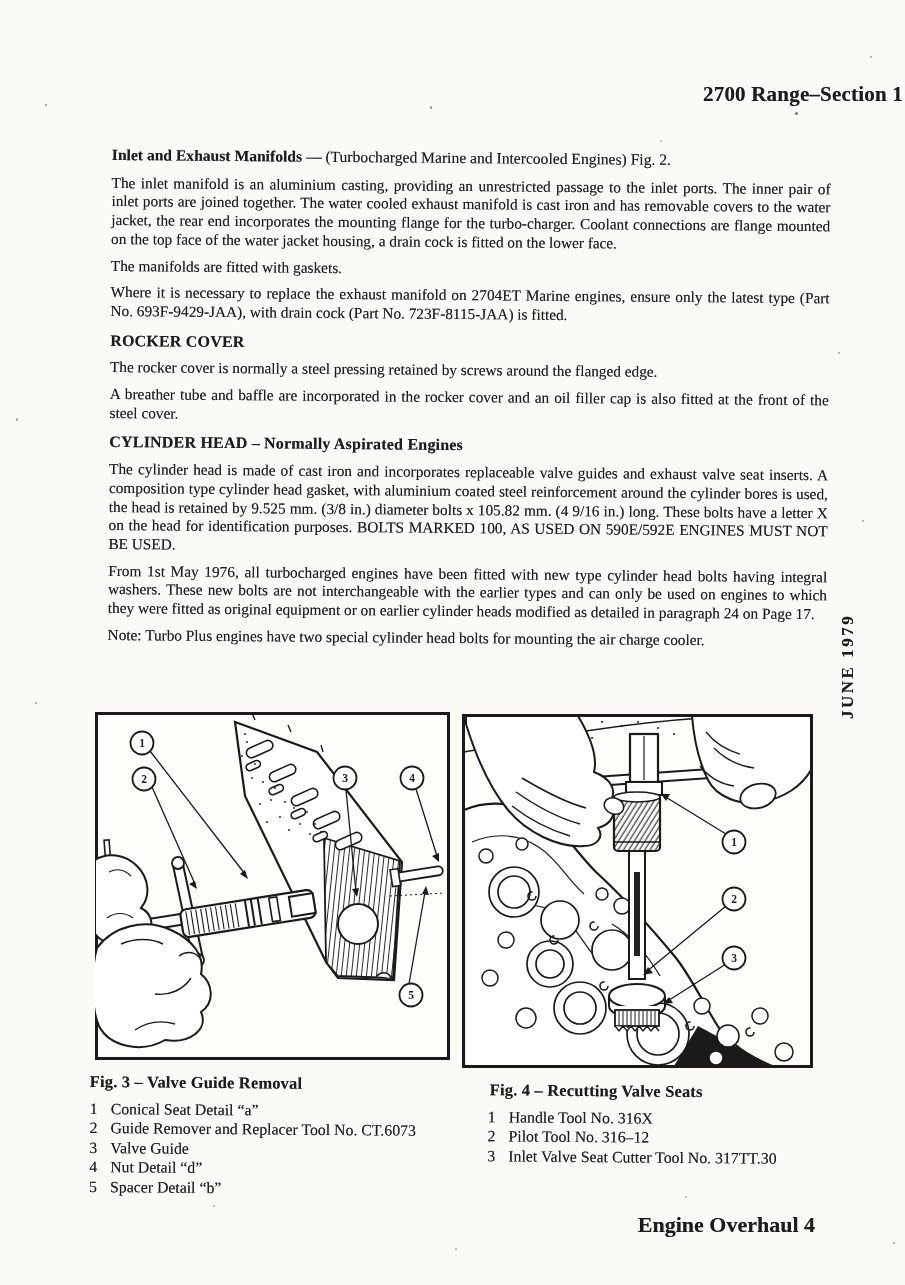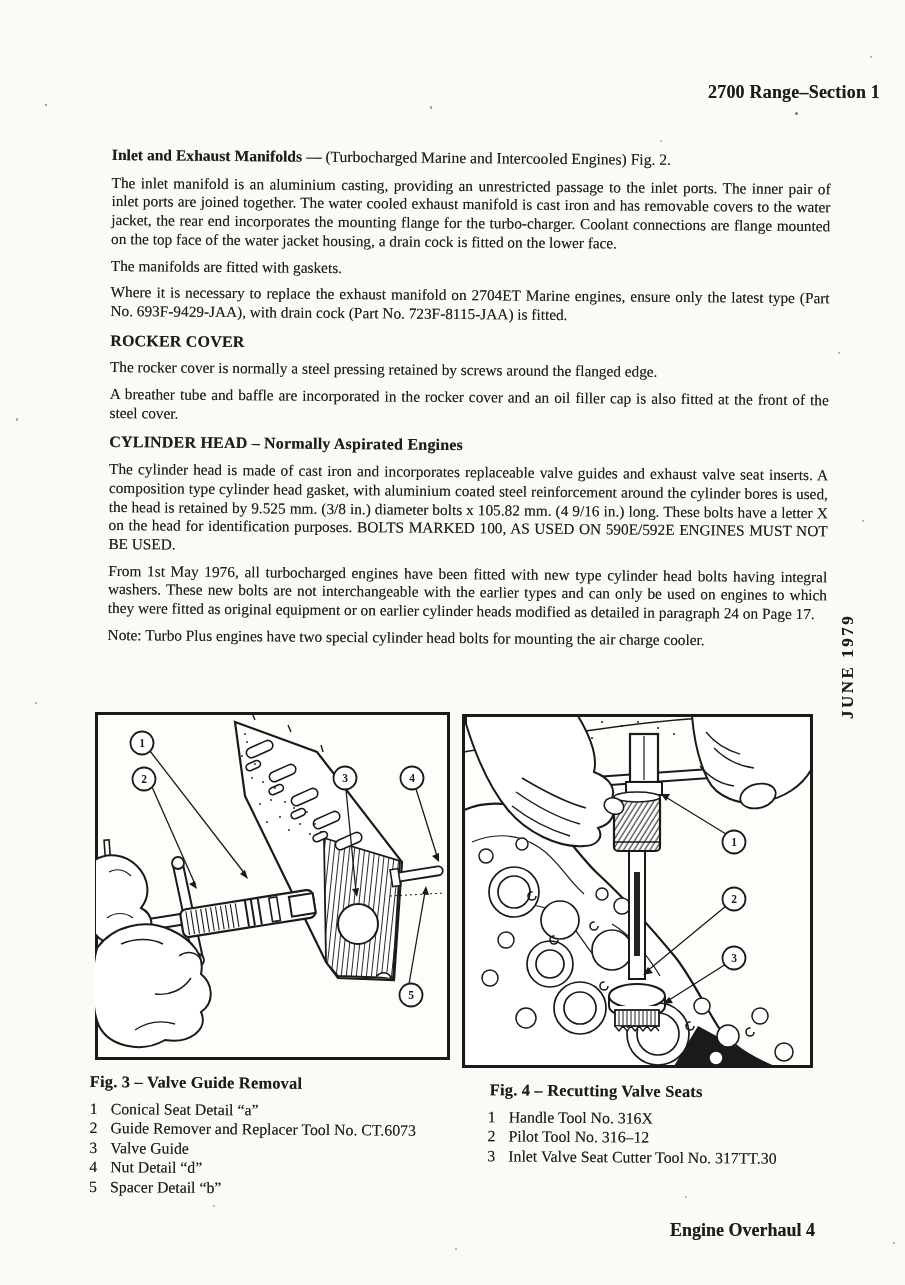--- a/index.html
+++ b/index.html
@@ -5,22 +5,22 @@
   html,body{margin:0;padding:0;}
   body{
     width:905px;height:1285px;position:relative;overflow:hidden;
     background:#fbfaf6;color:#1c1c1c;
     font-family:"Liberation Serif", serif;
   }
   .ink{ text-shadow:0 0 .5px rgba(20,20,20,.55); }
   .skew{ transform:rotate(.5deg); transform-origin:0 0; }
 
   .header-line{
-    position:absolute; top:82px; right:25px;
-    font-size:18px; font-weight:600; letter-spacing:.2px;
+    position:absolute; top:82px; right:2px;
+    font-size:21px; font-weight:600; letter-spacing:.2px;
   }
 
   .main-text{
     position:absolute; left:112px; top:138px; width:719px;
     font-size:15.3px; line-height:18.7px;
   }
   .main-text p{ margin:8px 0 0; text-align:justify; }
   .main-text p.first{ margin-top:9px; }
   .lead-heading{ margin:0; font-size:15.6px; }
   .lead-heading .b{ font-weight:700; }
@@ -41,21 +41,21 @@
     margin:12px 0 0 -5px; font-size:16.4px; font-weight:700; letter-spacing:.2px;
   }
   .fig4 .fig-caption{ margin-left:28px; }
   .fig-list{ margin:7px 0 0 -5px; }
   .fig4 .fig-list{ margin-left:26px; }
   .fig-item{ display:flex; font-size:15.8px; line-height:19.4px; }
   .fig-item .num{ width:21px; flex:0 0 21px; }
 
   .footer-line{
     position:absolute; top:1212px; right:90px;
-    font-size:18px; font-weight:700;margin-top:8px;
+    font-size:22px; font-weight:700;
   }
 
   .speck{ position:absolute; background:#222; border-radius:50%; }
 
   svg .o{ fill:#fff; stroke:#1a1a1a; }
   svg text.co{
     font-family:"Liberation Serif", serif; font-size:11.5px; font-weight:600;
     text-anchor:middle; fill:#1a1a1a;
   }
 </style>

